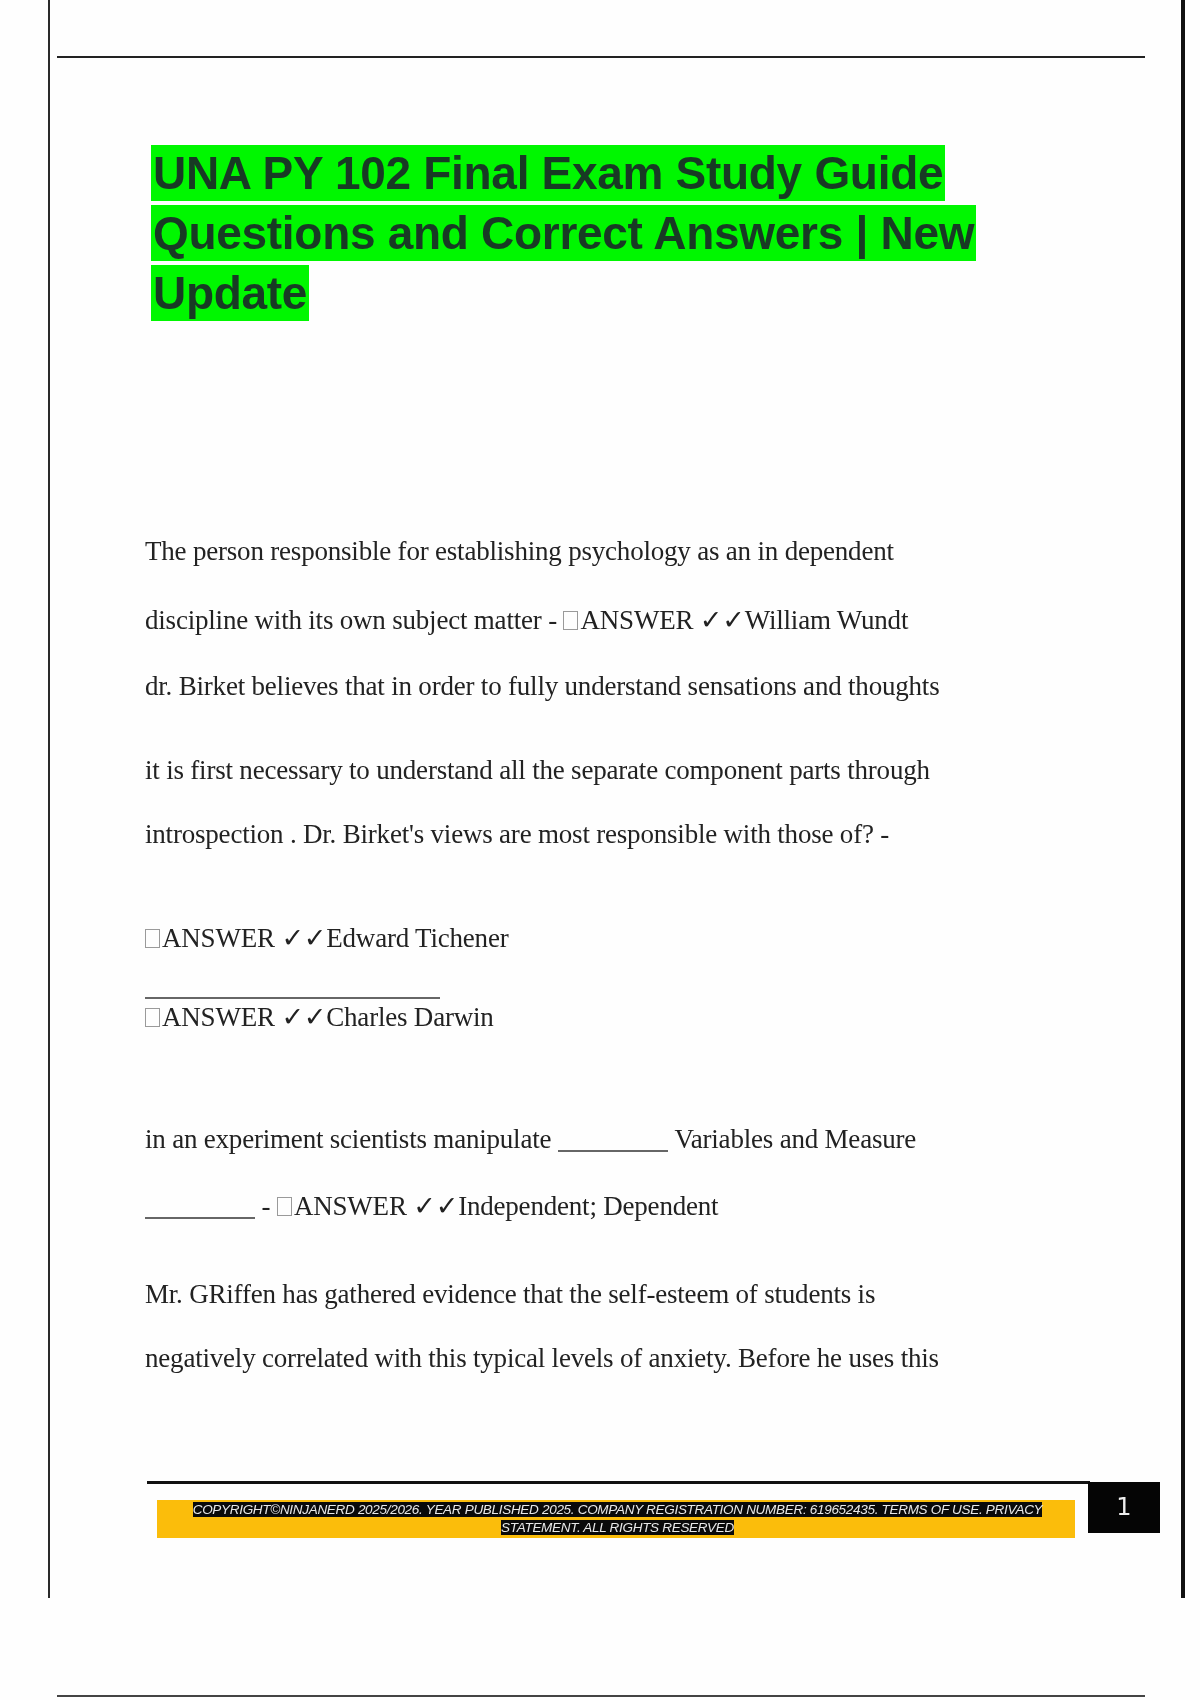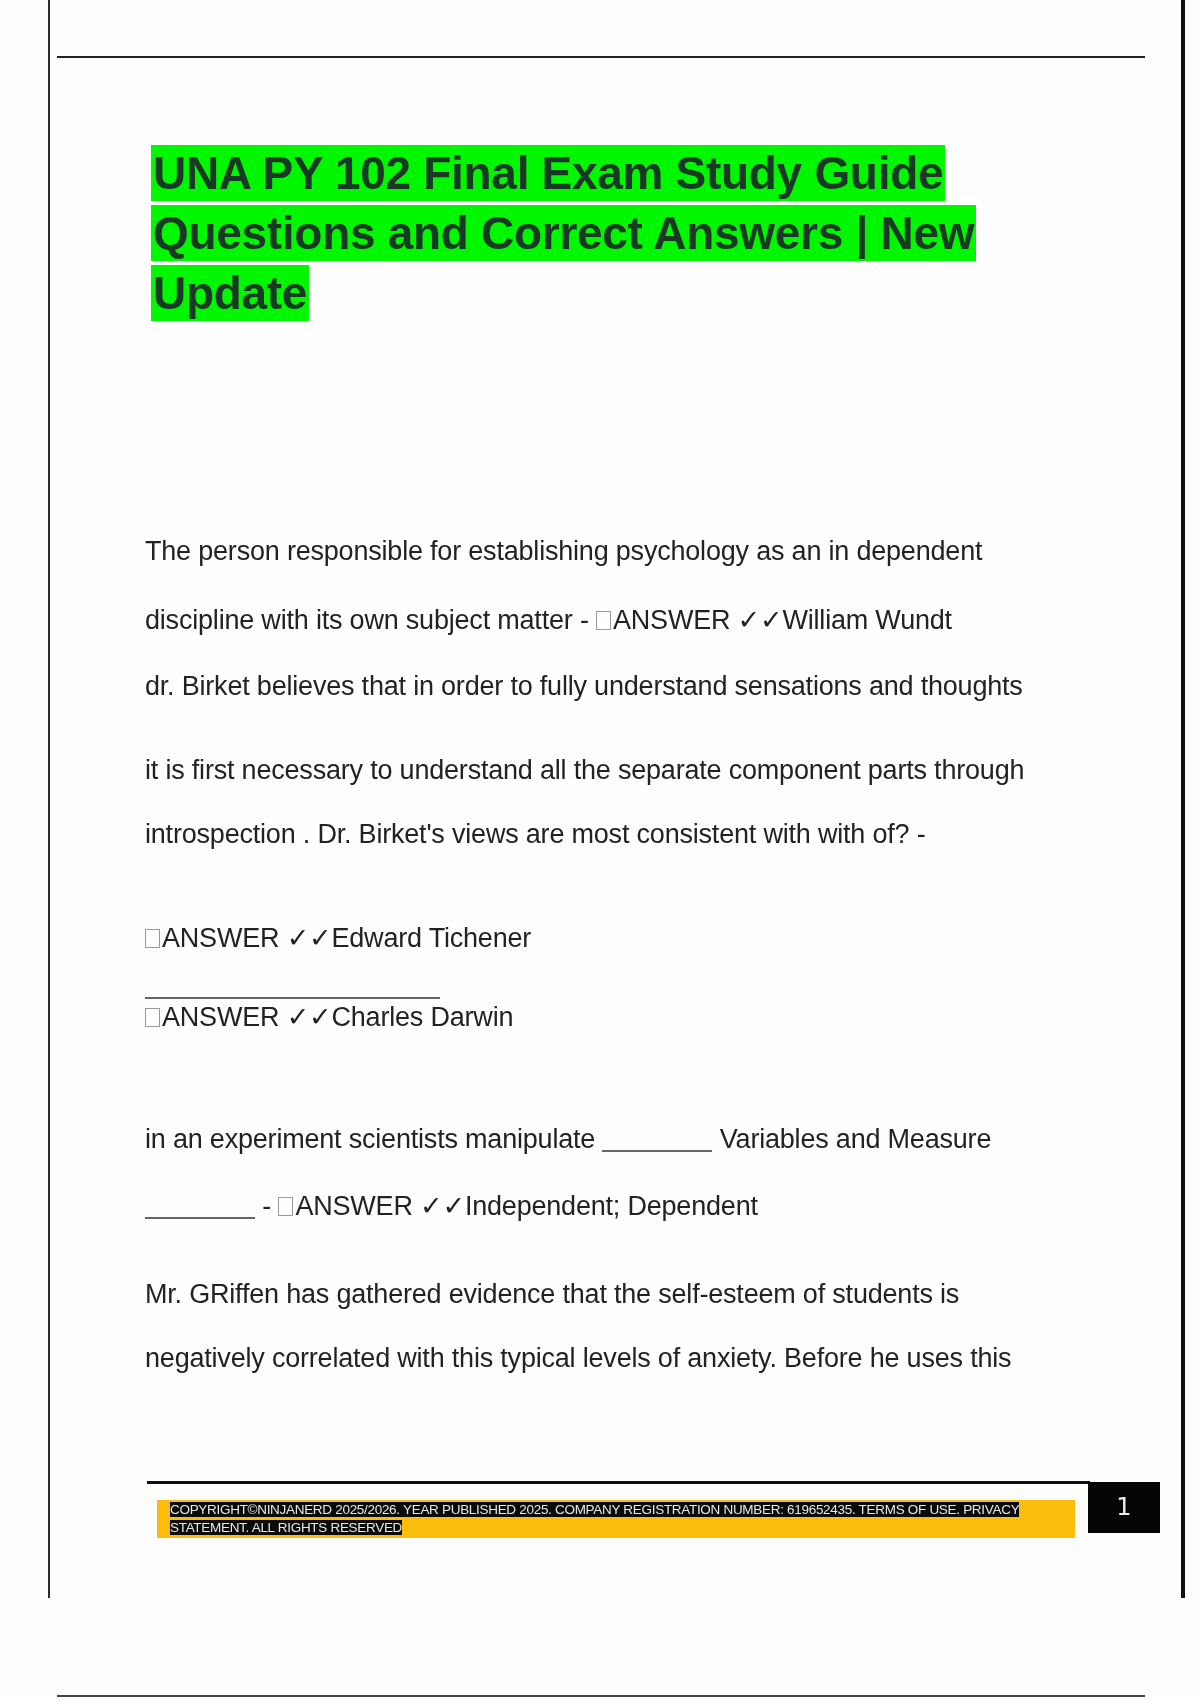--- a/index.html
+++ b/index.html
@@ -20,33 +20,34 @@
     display: inline-block; background: #00f700; color: #183a24;
     font-weight: bold; font-size: 46px; line-height: 56px; padding: 0 2px;
     letter-spacing: -0.3px;
   }
 
   .body { position: absolute; left: 145px; top: 0; width: 950px; }
   .line {
     position: absolute; left: 0; white-space: nowrap;
     font-size: 27px; line-height: 32px; color: #222;
     letter-spacing: -0.2px;
+    font-family: Liberation Serif, serif;
   }
   .marker {
     display: inline-block; width: 15px; height: 19px;
     border: 1px solid #9a9a9a; vertical-align: -1px; margin-right: 2px;
     box-sizing: border-box;
   }
   .blank { display: inline-block; border-bottom: 2px solid #666; height: 24px; vertical-align: -4px; }
 
   .footer-rule { position: absolute; left: 147px; top: 1481px; width: 943px; height: 3px; background: #111; }
   .footer-bar { position: absolute; left: 157px; top: 1500px; width: 918px; height: 38px; background: #fbbd0b; }
   .footer-text {
-    position: absolute; left: 170px; top: 1501px; width: 895px; text-align: left;
-    font-size: 13.5px; line-height: 18px; color: #ddd; letter-spacing: -0.3px;
+    position: absolute; left: 170px; top: 1501px; width: 895px; text-align: center;
+    font-size: 13.5px; line-height: 18px; color: #ddd; letter-spacing: -0.3px; font-style: italic;
   }
   .footer-text span { background: #0a0a0a; color: #e8e8e8; }
   .page-box {
     position: absolute; left: 1088px; top: 1482px; width: 72px; height: 51px;
     background: #050505; color: #eee; font-size: 24px; line-height: 51px;
     text-align: center; font-family: "DejaVu Sans", sans-serif;
   }
 </style>
 </head>
 <body>
@@ -71,21 +72,21 @@
     <span>discipline with its own subject matter - </span><span class="marker"></span><span>ANSWER</span>&nbsp;<span>✓✓</span><span>William Wundt</span>
   </div>
 
   <div class="line" style="top:670px">
     <span>dr. Birket believes that in order to fully understand sensations and thoughts</span>
   </div>
   <div class="line" style="top:754px">
     <span>it is first necessary to understand all the separate component parts through</span>
   </div>
   <div class="line" style="top:818px">
-    <span>introspection . Dr. Birket's views are most consistent with with of? -</span>
+    <span>introspection . Dr. Birket's views are most responsible with those of? -</span>
   </div>
   <div class="line" style="top:922px">
     <span class="marker"></span><span>ANSWER</span>&nbsp;<span>✓✓</span><span>Edward Tichener</span>
   </div>
 
   <div class="line" style="top:970px">
     <span class="blank" style="width:295px"></span>&nbsp;
   </div>
   <div class="line" style="top:1001px">
     <span class="marker"></span><span>ANSWER</span>&nbsp;<span>✓✓</span><span>Charles Darwin</span>

